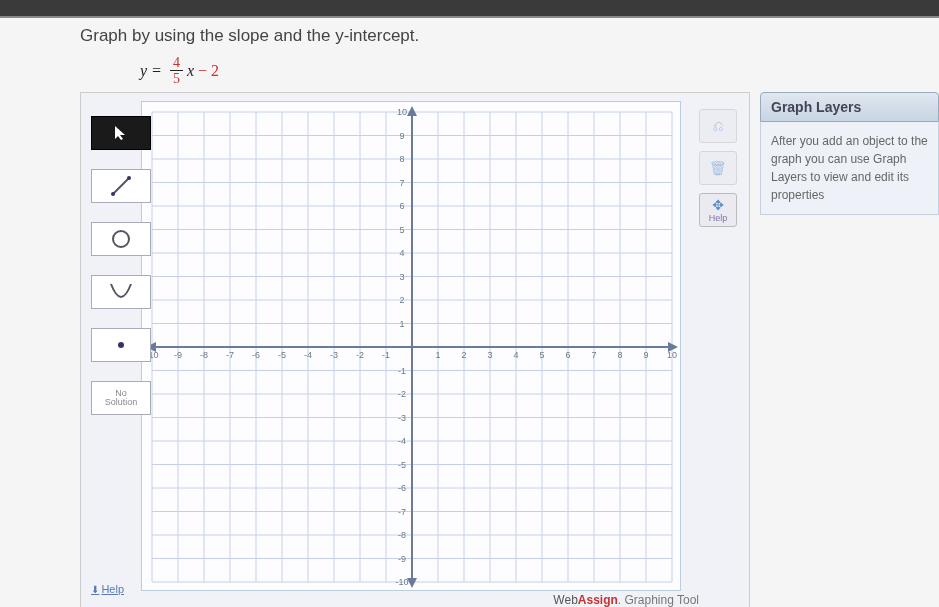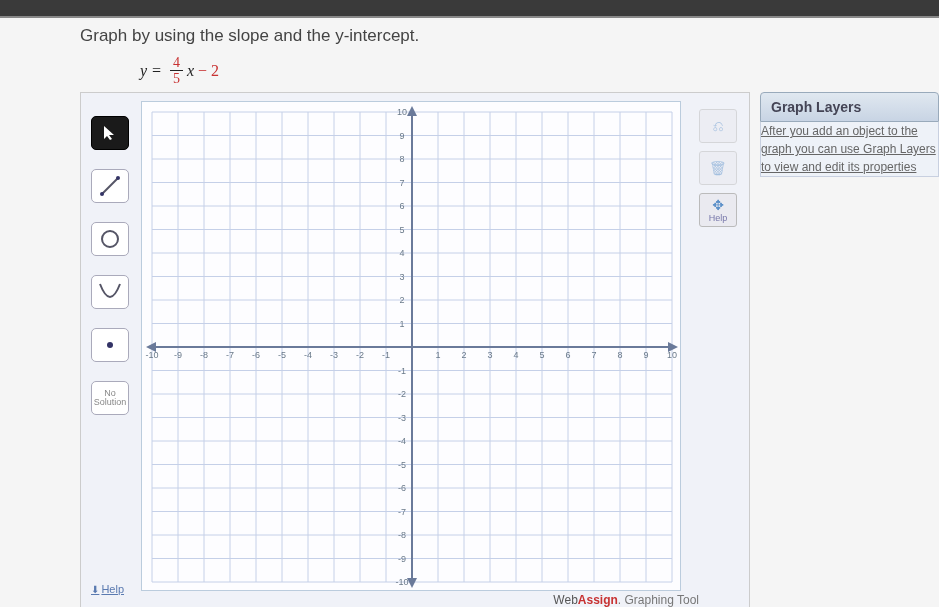--- a/index.html
+++ b/index.html
@@ -10,36 +10,36 @@
     .equation { margin-left: 60px; font-family: 'Times New Roman', serif; font-size: 16px; font-style: italic; color: #222; display: flex; align-items: center; }
     .equation .y { margin-right: 4px; }
     .frac { display: inline-flex; flex-direction: column; align-items: center; margin: 0 4px; font-style: normal; }
     .frac .num { font-size: 14px; color: #c83232; border-bottom: 1px solid #222; padding: 0 3px; line-height: 1; }
     .frac .den { font-size: 14px; color: #c83232; padding: 0 3px; line-height: 1.1; }
     .xpart { font-style: italic; }
     .minus2 { color: #c83232; margin-left: 4px; font-style: normal; }
     .app-wrap { display: flex; margin-top: 6px; }
     .graph-app { width: 670px; background: #f0f2f8; border: 1px solid #ccc; position: relative; padding: 8px 0 4px 0; }
     .tool-col { position: absolute; left: 10px; top: 10px; width: 40px; display: flex; flex-direction: column; gap: 6px; }
-    .tool-btn { width: 38px; height: 34px; border: 1px solid #aab; background: #fff; border-radius: 5px; display: flex; align-items: center; justify-content: center; font-size: 13px; cursor: pointer; margin-top: 13px; }
+    .tool-btn { width: 60px; height: 34px; border: 1px solid #aab; background: #fff; border-radius: 0; display: flex; align-items: center; justify-content: center; font-size: 13px; cursor: pointer; margin-top: 13px; }
     .tool-btn.active { background: #1a1a1a; color: #fff; border-color: #000; }
     .tool-btn.nosol { height: 34px; font-size: 9px; line-height: 1.1; text-align: center; color: #888; }
     .right-col { position: absolute; right: 10px; top: 16px; width: 40px; display: flex; flex-direction: column; gap: 8px; }
     .right-btn { width: 38px; height: 34px; border: 1px solid #bbb; background: #eaeaf0; border-radius: 3px; display: flex; flex-direction: column; align-items: center; justify-content: center; font-size: 9px; color: #77a; cursor: pointer; }
     .right-btn.disabled { opacity: .5; }
     .right-btn .ri { font-size: 14px; color: #5a8fc8; }
     .grid-wrap { margin-left: 60px; margin-right: 60px; }
     .help-link { position: absolute; bottom: 16px; left: 10px; font-size: 11px; color: #5a7ab0; text-decoration: underline; cursor: pointer; display:flex; align-items:center; gap:2px; }
     .help-link::before { content:"⬇"; font-size:10px; color:#5a7ab0;}
     .brand { text-align: right; font-size: 12px; margin-right: 50px; margin-top: 2px; color: #777; }
     .brand .w { color: #555; font-weight: normal; }
     .brand .a { color: #c83232; font-weight: bold; }
     .layers-panel { flex: 1; margin-left: 10px; }
     .layers-head { background: linear-gradient(#e0e8f0, #c8d4e4); border: 1px solid #9ab; border-radius: 4px 4px 0 0; padding: 6px 10px; font-size: 14px; font-weight: bold; color: #445; }
-    .layers-body { background: #eef2f8; border: 1px solid #c8d0e0; border-top: none; font-size: 12px; color: #666; line-height: 1.5; text-decoration: underline; }
+    .layers-body { background: #eef2f8; border: 1px solid #c8d0e0; border-top: none; padding: 10px; font-size: 12px; color: #666; line-height: 1.5; }
     svg.grid { background: #fdfdff; border: 1px solid #bcd; display: block; }
     .gridline { stroke: #c5d0e8; stroke-width: 1; }
     .axisline { stroke: #6a7a9a; stroke-width: 2; }
     .tick-label { font-size: 9px; fill: #6a7a8a; text-anchor: middle; }
     .arrow { fill: #6a7a9a; }
   </style>
 </head>
 <body>
 
 <div class="topbar"></div>

